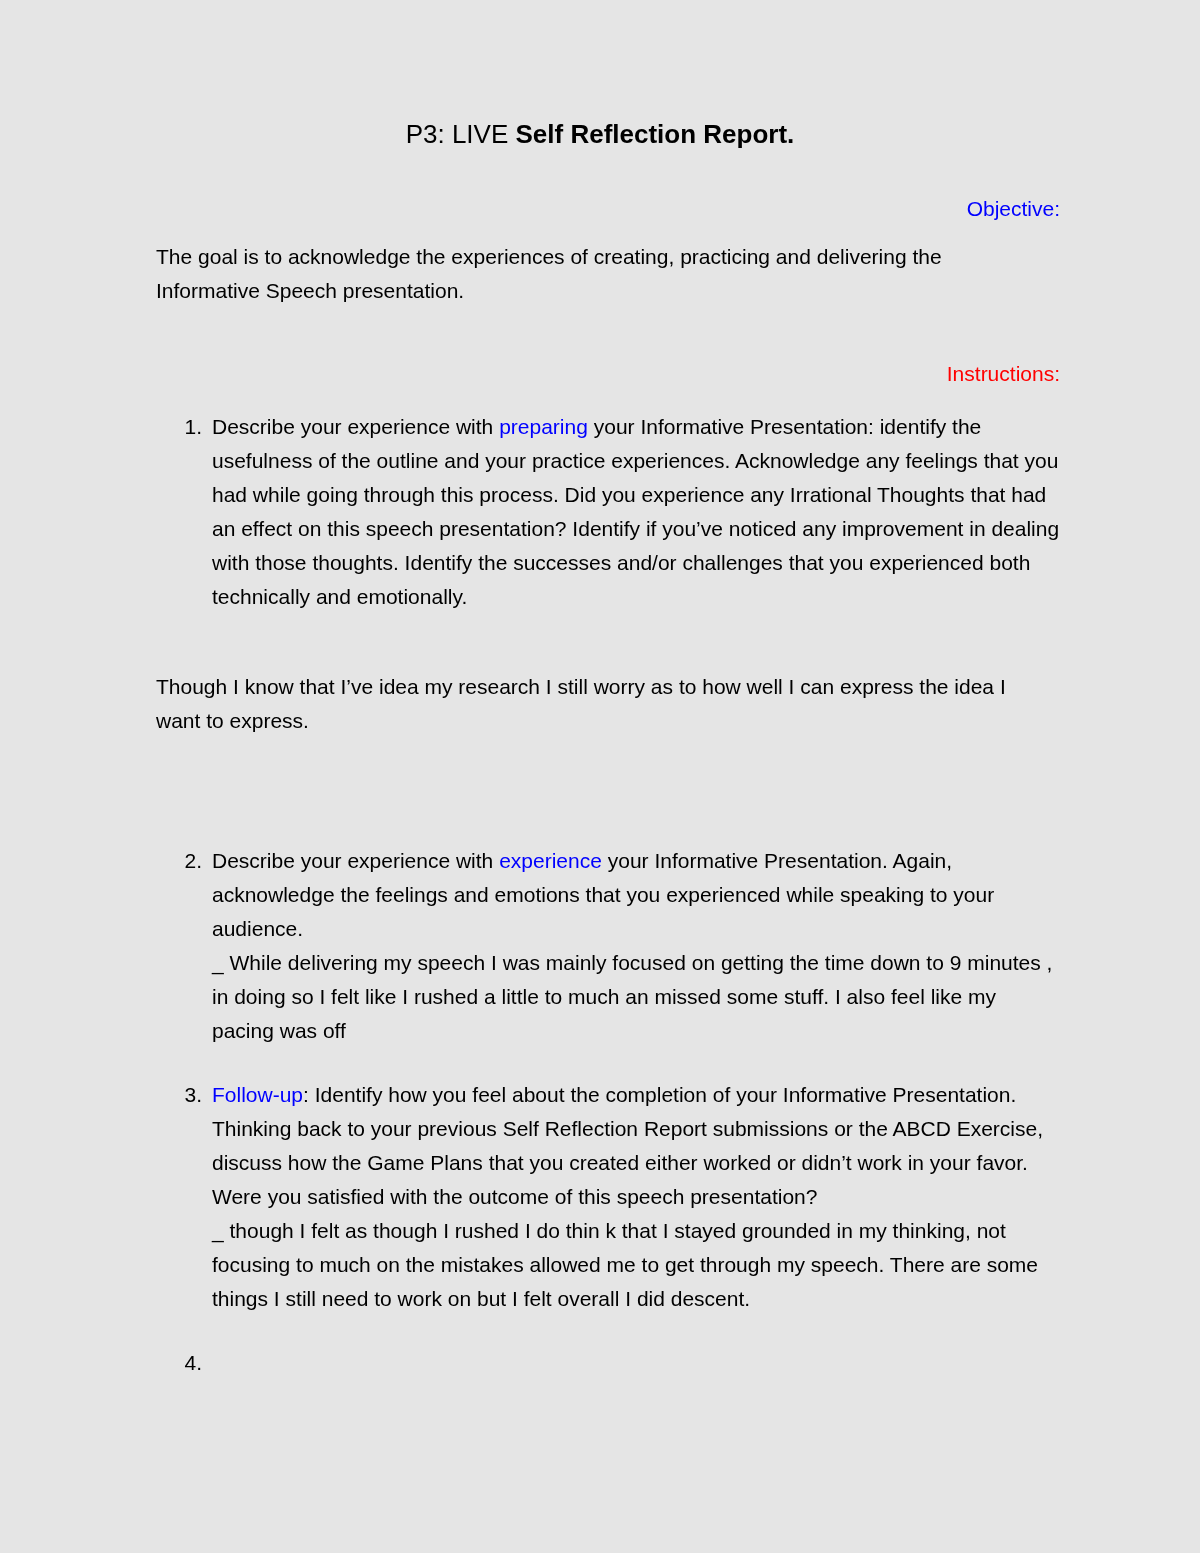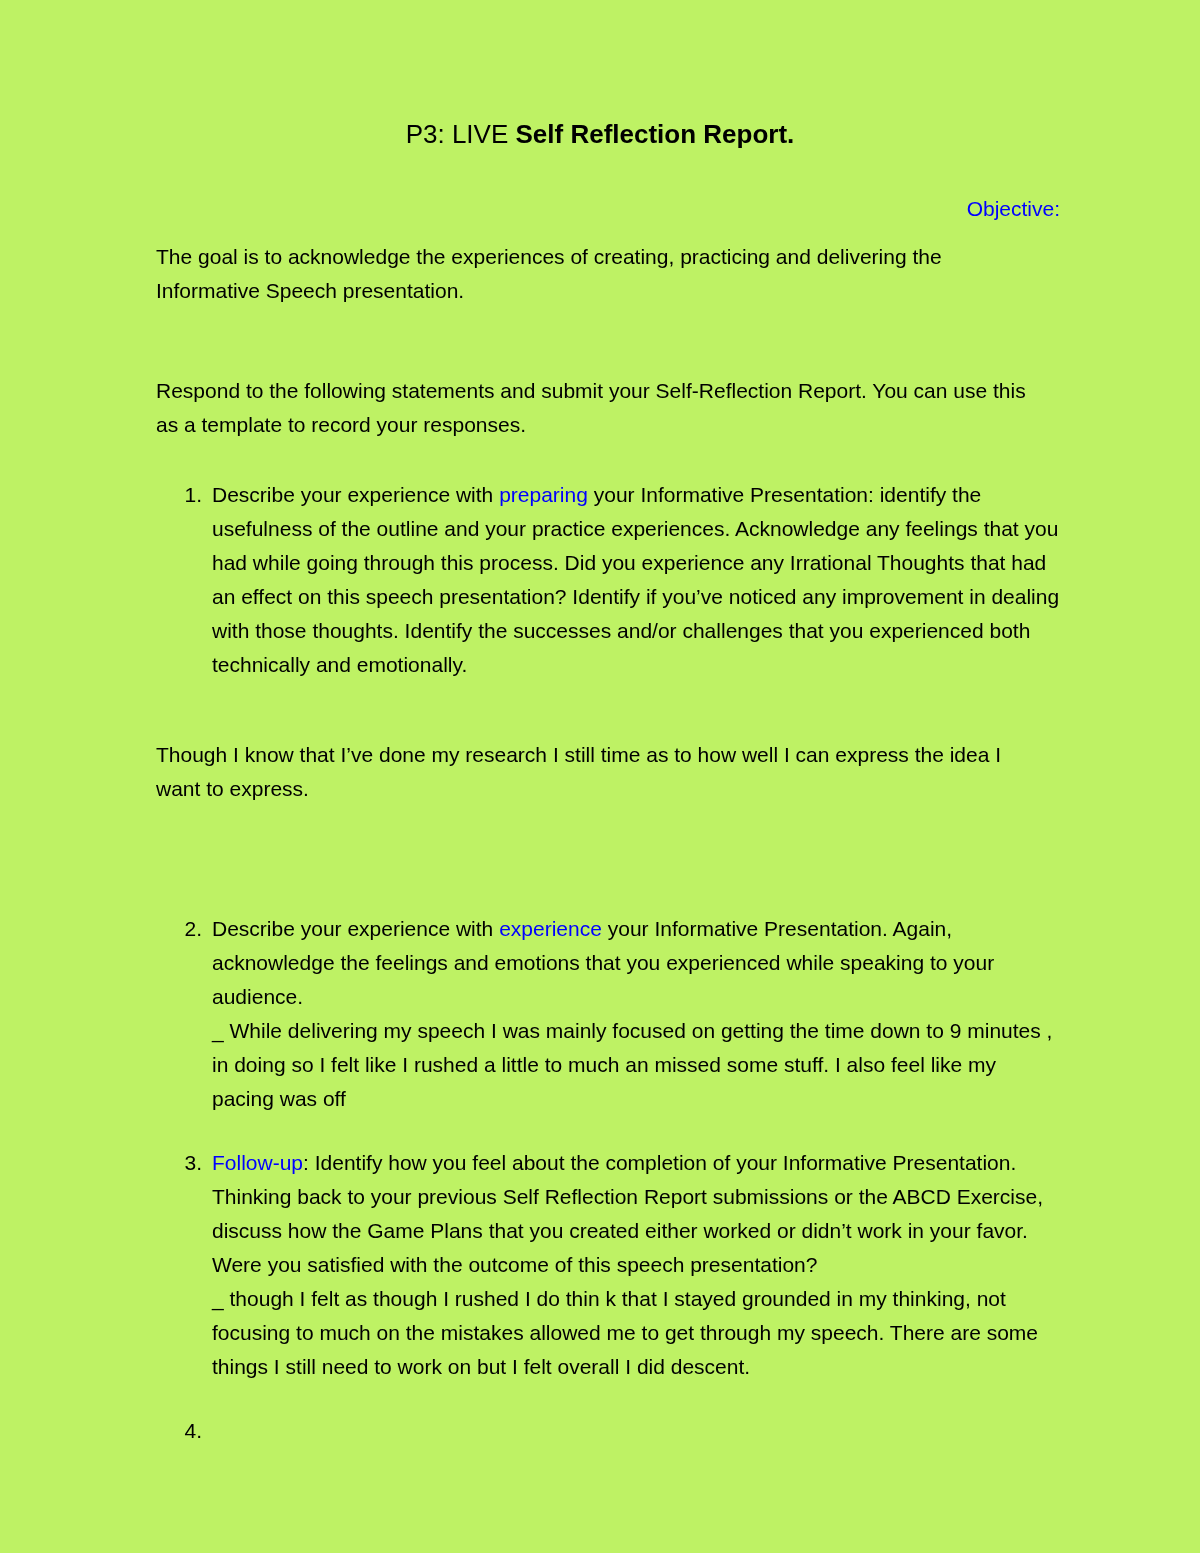--- a/index.html
+++ b/index.html
@@ -11,21 +11,21 @@
     width: 1200px;
     height: 1553px;
     font-family: "Liberation Sans", sans-serif;
     color: #000000;
     overflow: hidden;
   }
   .page {
     position: relative;
     width: 1200px;
     height: 1553px;
-    background: #bef264;
+    background: #e5e5e5;
     box-sizing: border-box;
     padding: 118px 140px 8px 140px;
   }
   .doc-title {
     text-align: center;
     font-size: 26px;
     line-height: 1.25;
     margin: 0 0 42px 0;
     font-weight: normal;
   }
@@ -93,36 +93,36 @@
 
   <h1 class="doc-title">
     <span>P3: LIVE </span><span class="bold">Self Reflection Report.</span>
   </h1>
 
   <div class="section-heading heading-objective">Objective:</div>
   <p class="body-text">The goal is to acknowledge the experiences of creating, practicing and delivering the Informative Speech presentation.</p>
 
   <div class="gap-md"></div>
 
-  <p class="body-text">Respond to the following statements and submit your Self-Reflection Report.  You can use this as a template to record your responses.</p>
+  <div class="section-heading heading-instructions">Instructions:</div>
 
   <div class="gap-sm"></div>
 
   <ol class="numbered">
     <li>
       <span class="num">1.</span><span>Describe your experience with </span><span class="kw-blue">preparing</span><span> your Informative Presentation: identify the usefulness of the outline and your practice experiences.  Acknowledge any feelings that you had while going through this process.  Did you experience any Irrational Thoughts that had an effect on this speech presentation?  Identify if you’ve noticed any improvement in dealing with those thoughts.  Identify the successes and/or challenges that you experienced both technically and emotionally.</span>
     </li>
   </ol>
 
   <div class="gap-sm"></div>
 
 
   <div class="gap-sm"></div>
 
-  <p class="body-text">Though I know that I’ve done my research I still time as to how well I can express the idea I want to express.</p>
+  <p class="body-text">Though I know that I’ve idea my research I still worry as to how well I can express the idea I want to express.</p>
 
   <div class="gap-xl"></div>
 
   <ol class="numbered">
     <li>
       <span class="num">2.</span><span>Describe your experience with </span><span class="kw-blue">experience</span><span> your Informative Presentation.  Again, acknowledge the feelings and emotions that you experienced while speaking to your audience.</span><br>
       <span class="resp-block">_ While delivering my speech I was mainly focused on getting the time down to 9 minutes , in doing so I felt like I rushed a little to much an missed some stuff. I also feel like my pacing was off</span>
     </li>
     <li>
       <span class="num">3.</span><span class="kw-blue-bold">Follow-up</span><span>: Identify how you feel about the completion of your Informative Presentation. Thinking back to your previous Self Reflection Report submissions or the ABCD Exercise, discuss how the Game Plans that you created either worked or didn’t work in your favor. Were you satisfied with the outcome of this speech presentation?</span><br>

